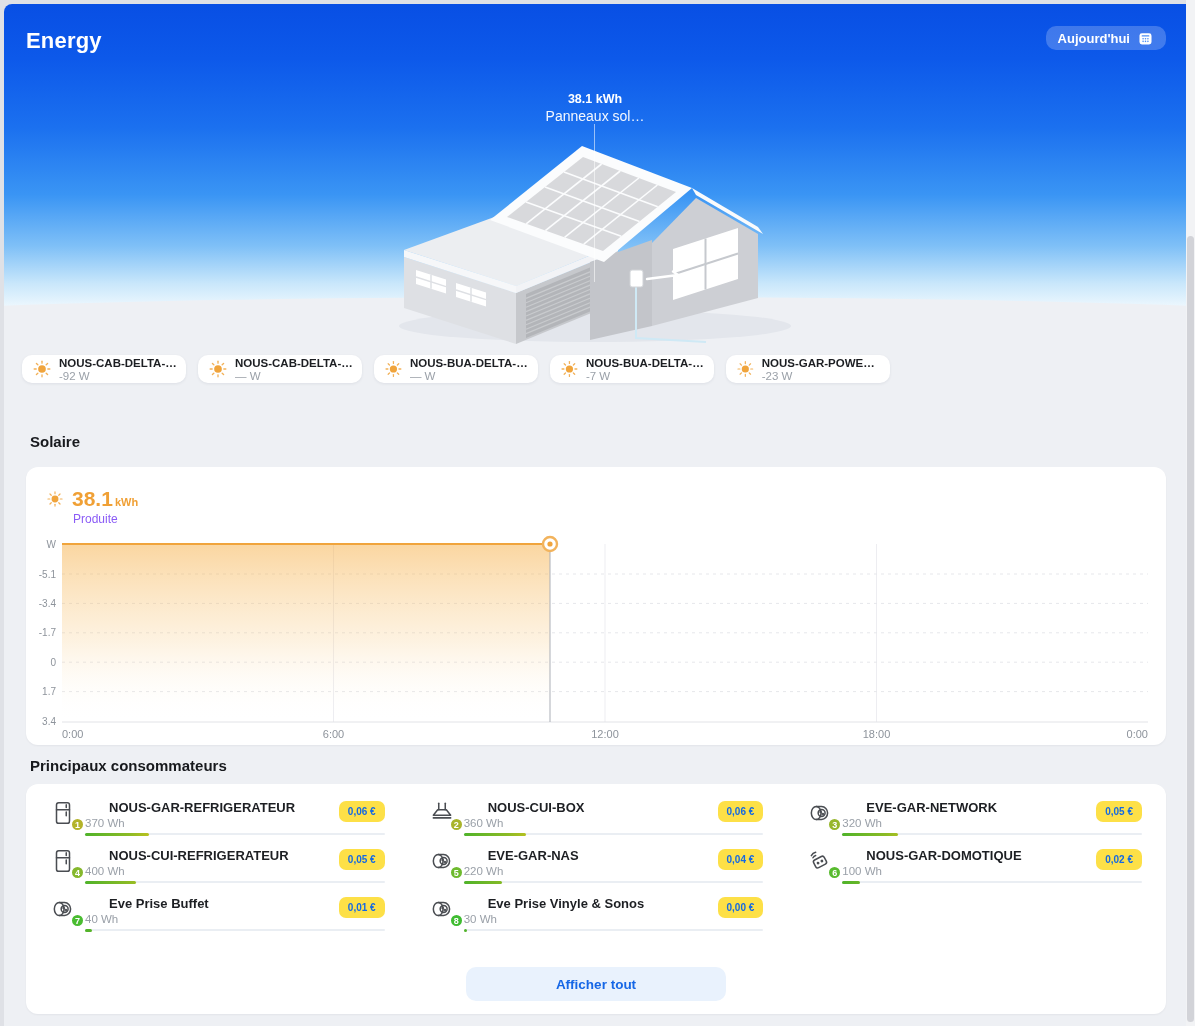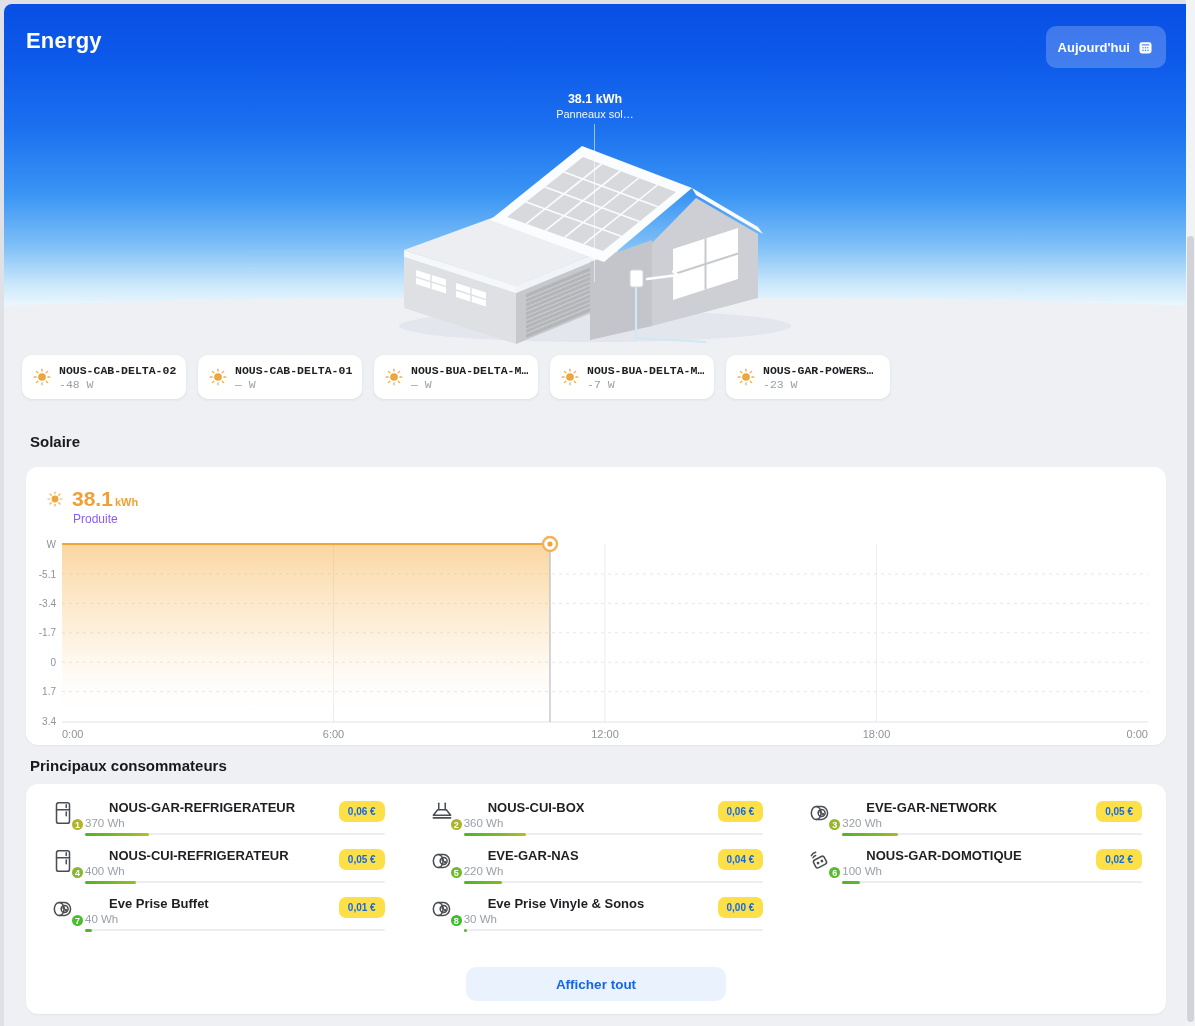--- a/index.html
+++ b/index.html
@@ -9,36 +9,36 @@
          background:#eef0f4; border-radius:8px 0 0 0; overflow:hidden; }
 
   
   .hero { position:absolute; left:0; top:0; width:100%; height:341px; overflow:hidden;
           background:linear-gradient(180deg,#084fe4 0%,#0d59ea 16%,#1b70ef 36%,
                      #3a95f4 56%,#7fc0f7 71%,#c9e7fb 82%,#f3fafe 90%,#ffffff 97%); }
   .ground { position:absolute; left:-15%; top:293px; width:130%; height:220px;
             background:#eef0f4; border-radius:100% 100% 0 0 / 48px; }
   .page-title { position:absolute; left:22px; top:24px; font-size:22px; font-weight:bold;
                 color:#ffffff; letter-spacing:.2px; }
-  .date-btn { position:absolute; right:20px; top:22px; height:42px; display:flex;
+  .date-btn { position:absolute; right:20px; top:22px; height:24px; display:flex;
               align-items:center; gap:7px; padding:0 12px; border:none; cursor:pointer;
               background:rgba(255,255,255,.22); border-radius:10px;
               color:#fff; font-size:13px; font-weight:bold; }
   .callout { position:absolute; left:0; top:88px; width:100%; text-align:center; color:#fff; }
   .callout .val { font-size:12.5px; font-weight:bold; }
-  .callout .lbl { font-size:11px; margin-top:2px; opacity:.95; }
+  .callout .lbl { font-size:14px; margin-top:2px; opacity:.95; }
   .connector { position:absolute; left:590px; top:120px; width:1px; height:158px;
                background:rgba(255,255,255,.55); }
   .house { position:absolute; left:386px; top:84px; }
 
   
   .chips { position:absolute; left:18px; top:351px; display:flex; gap:12px; }
-  .chip { width:164px; height:44px; background:#fff; border-radius:10px; cursor:pointer;
+  .chip { width:164px; height:28px; background:#fff; border-radius:10px; cursor:pointer;
           box-shadow:0 1px 3px rgba(25,35,60,.08); display:flex; align-items:center;
-          gap:7px; padding:0 8px 0 10px;font-family:Liberation Mono, monospace; }
+          gap:7px; padding:0 8px 0 10px; }
   .chip .txt { min-width:0; }
   .chip .nm { font-size:11.5px; font-weight:bold; color:#1c1e22; white-space:nowrap;
               overflow:hidden; text-overflow:ellipsis; }
   .chip .vl { font-size:11.5px; color:#9aa0a8; margin-top:1px; }
 
   
   .sec-title { position:absolute; left:26px; font-size:15px; font-weight:bold; color:#17191d; }
   .card { position:absolute; left:22px; width:1140px; background:#fff; border-radius:12px;
           box-shadow:0 1px 2px rgba(16,24,40,.05); }
 
@@ -185,21 +185,21 @@
             <line x1="2.6" y1="12" x2="5" y2="12"></line>
             <line x1="19" y1="12" x2="21.4" y2="12"></line>
             <line x1="5.3" y1="5.3" x2="7" y2="7"></line>
             <line x1="17" y1="17" x2="18.7" y2="18.7"></line>
             <line x1="17" y1="7" x2="18.7" y2="5.3"></line>
             <line x1="5.3" y1="18.7" x2="7" y2="17"></line>
           </g>
         </svg>
       <div class="txt">
           <div class="nm">NOUS-CAB-DELTA-02</div>
-          <div class="vl">-48 W</div>
+          <div class="vl">-92 W</div>
         </div>
     </div>
     <div class="chip">
       <svg width="20" height="20" viewBox="0 0 24 24">
           <circle cx="12" cy="12" r="4.6" fill="#f0a43c"></circle>
           <g stroke="#f0a43c" stroke-width="1.6" stroke-linecap="round" opacity=".85">
             <line x1="12" y1="2.6" x2="12" y2="5"></line>
             <line x1="12" y1="19" x2="12" y2="21.4"></line>
             <line x1="2.6" y1="12" x2="5" y2="12"></line>
             <line x1="19" y1="12" x2="21.4" y2="12"></line>

